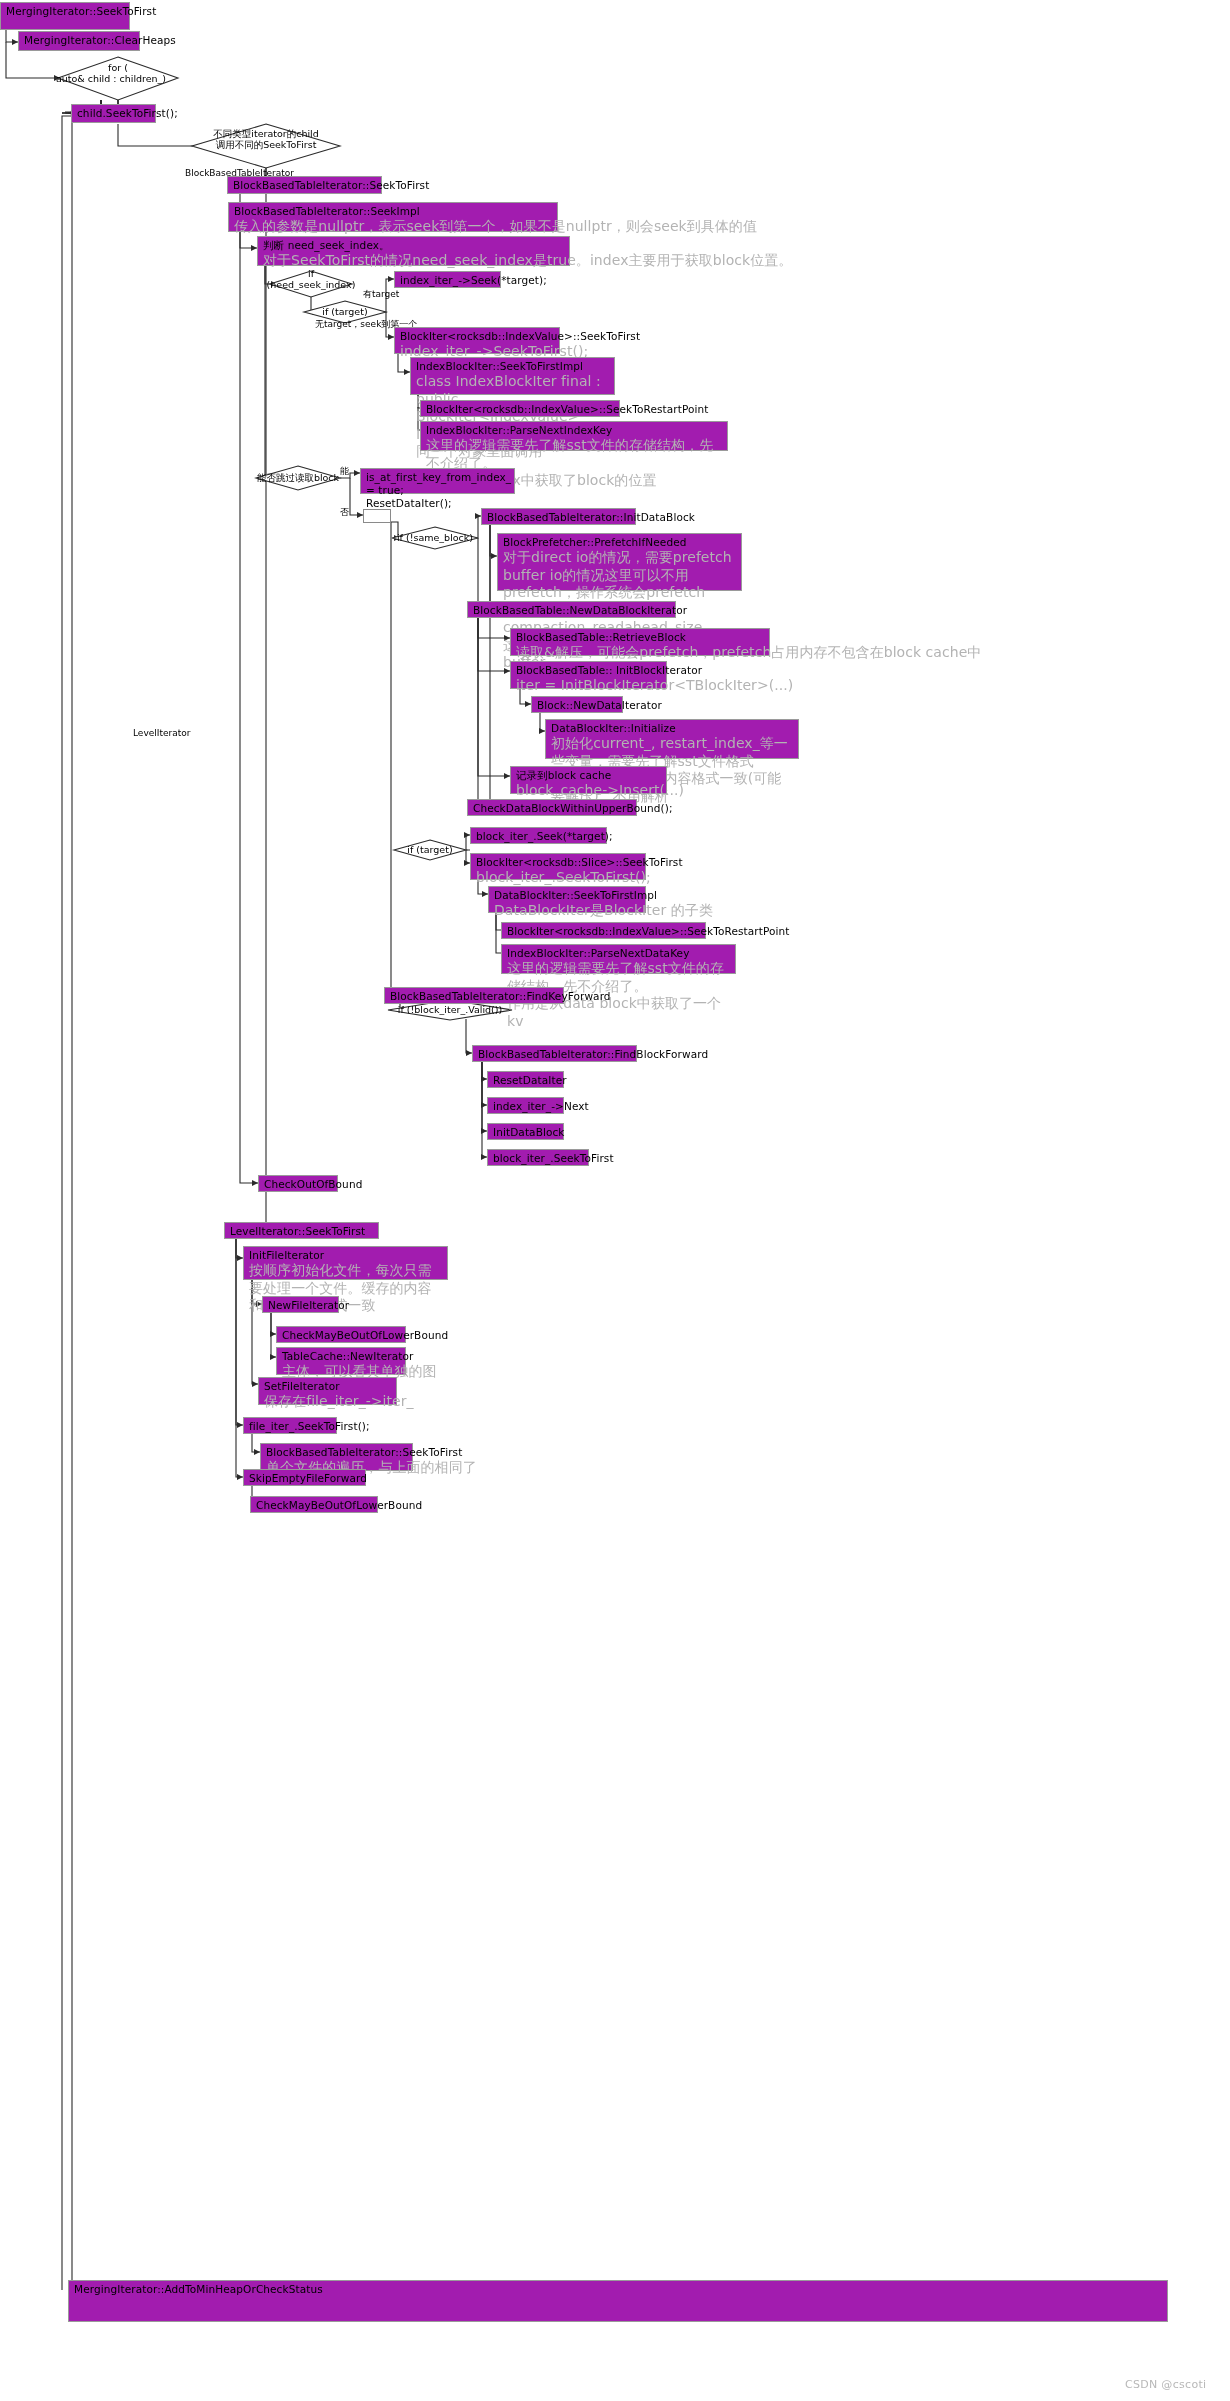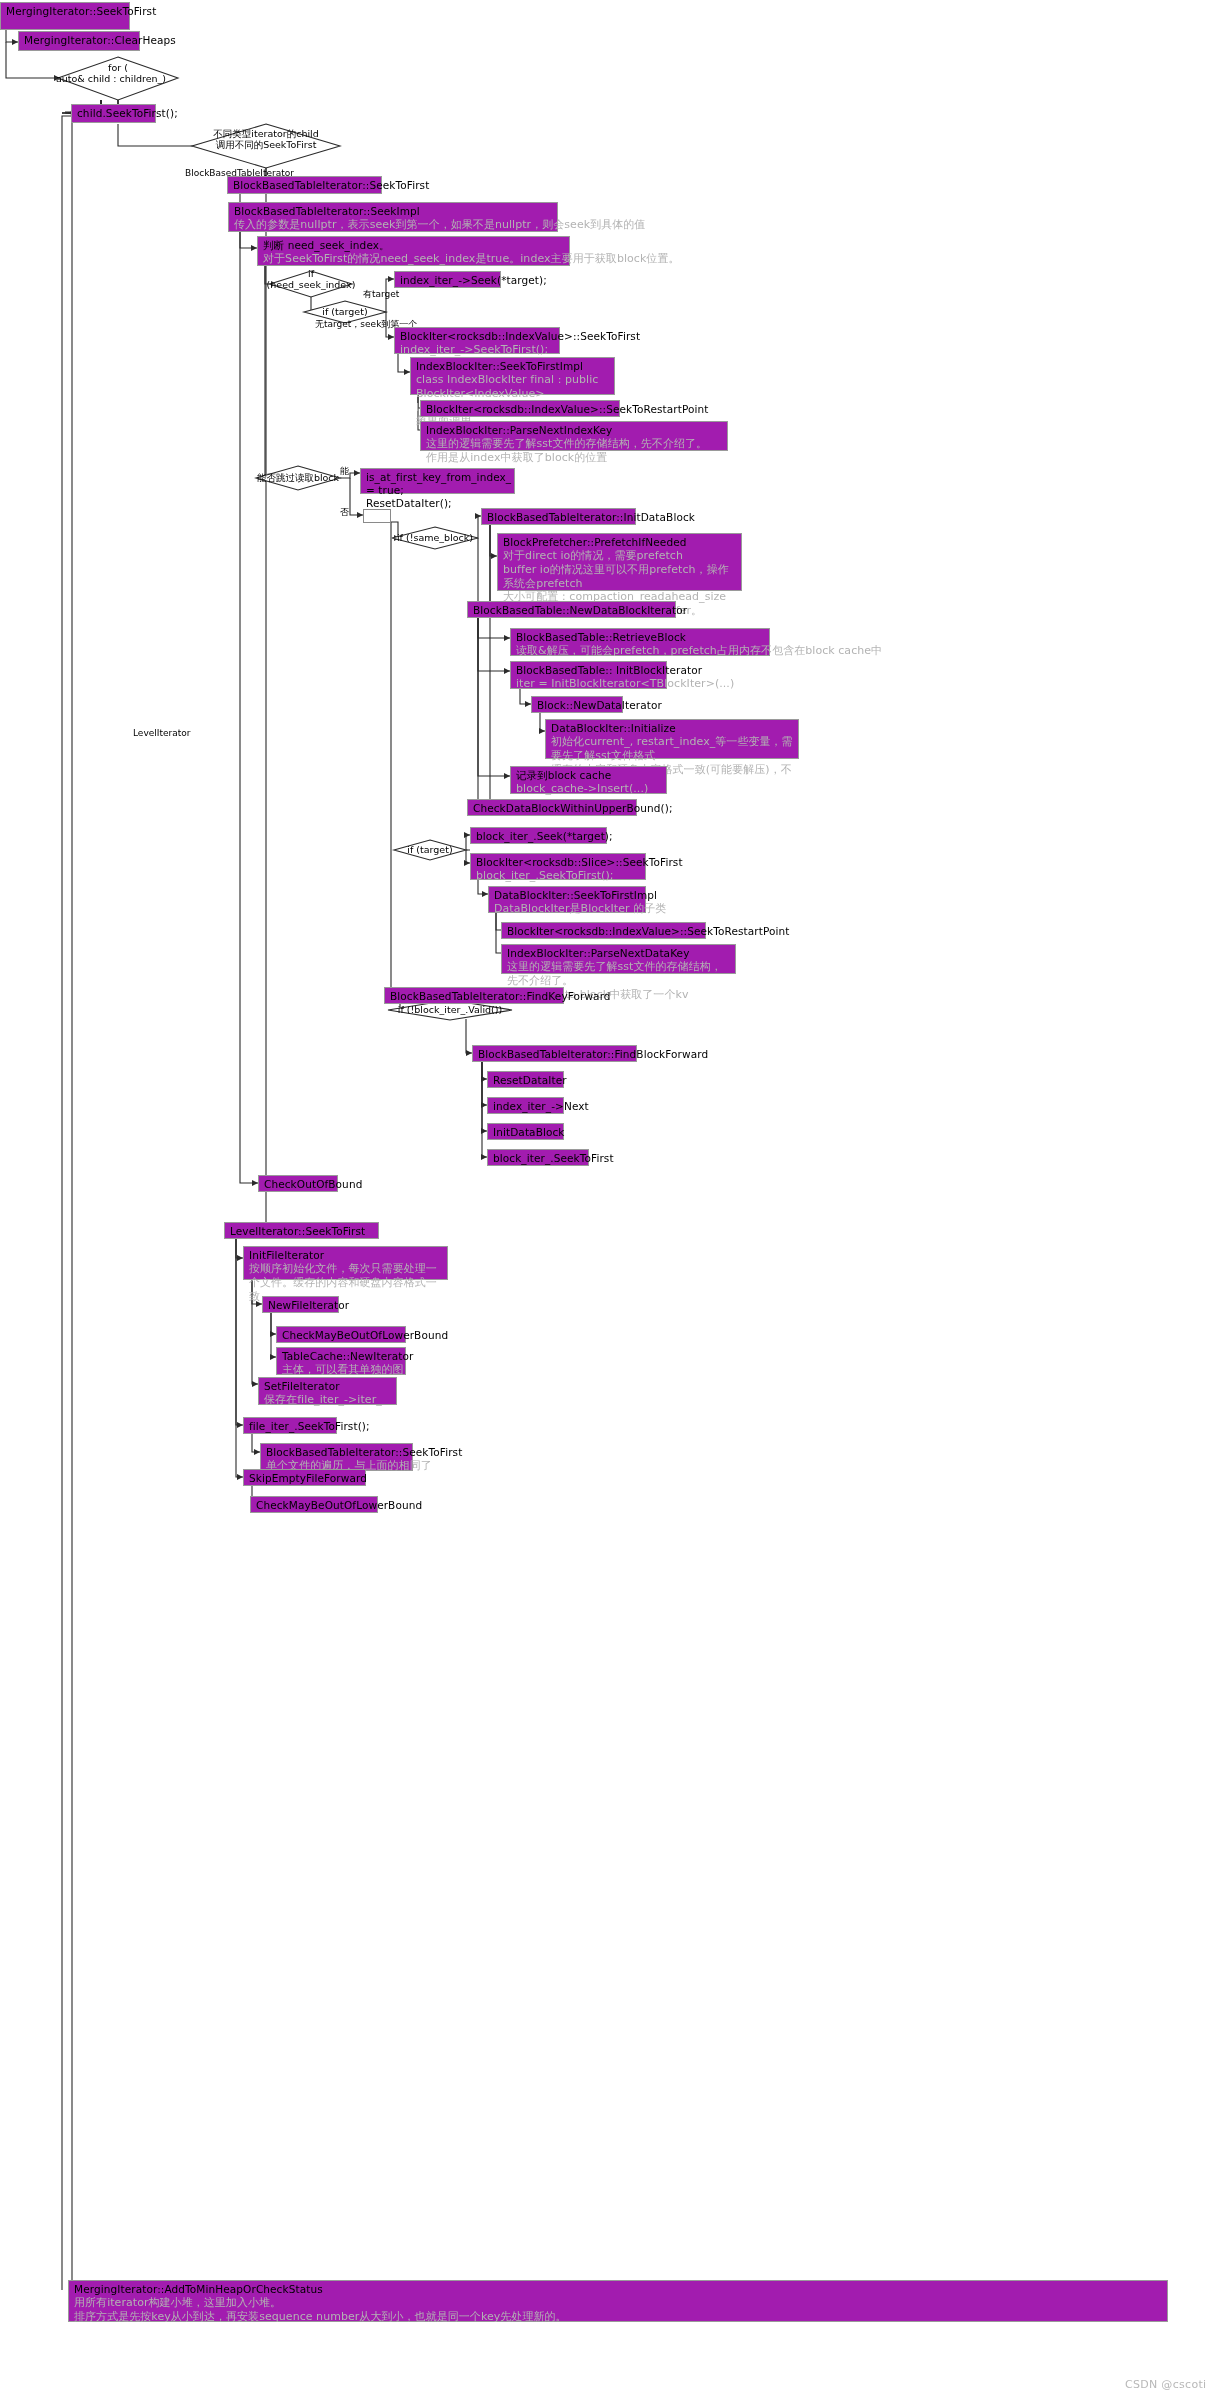--- a/index.html
+++ b/index.html
@@ -36,21 +36,21 @@
     padding: 2px 5px 3px 5px;
     line-height: 1.25;
     white-space: nowrap;
   }
   .node .title {
     font-size: 10.5px;
     color: #000000;
     letter-spacing: 0.1px;
   }
   .node .note {
-    font-size: 11px;
+    font-size: 14px;
     color: #b3b3b3;
     letter-spacing: 0.05px;
   }
   .diamond {
     position: absolute;
     text-align: center;
     font-size: 9.5px;
     color: #000;
     line-height: 1.2;
   }
@@ -476,19 +476,17 @@
   <div class="node" style="left:243px;top:1469px;width:123px;height:17px;">
     <div class="title">SkipEmptyFileForward</div>
   </div>
 
   <div class="node" style="left:250px;top:1496px;width:128px;height:17px;">
     <div class="title">CheckMayBeOutOfLowerBound</div>
   </div>
 
   <div class="node" style="left:68px;top:2280px;width:1100px;height:42px;">
     <div class="title">MergingIterator::AddToMinHeapOrCheckStatus</div>
-    <div class="note" style="white-space:pre-line;">用所有iterator构建小堆，这里加入小堆。
-排序方式是先按key从小到达，再安装sequence number从大到小，也就是同一个key先处理新的。</div>
   </div>
 
   <div class="watermark" style="left:1125px;top:2378px;">CSDN @cscoti</div>
 
 </div>
 
 </body></html>

